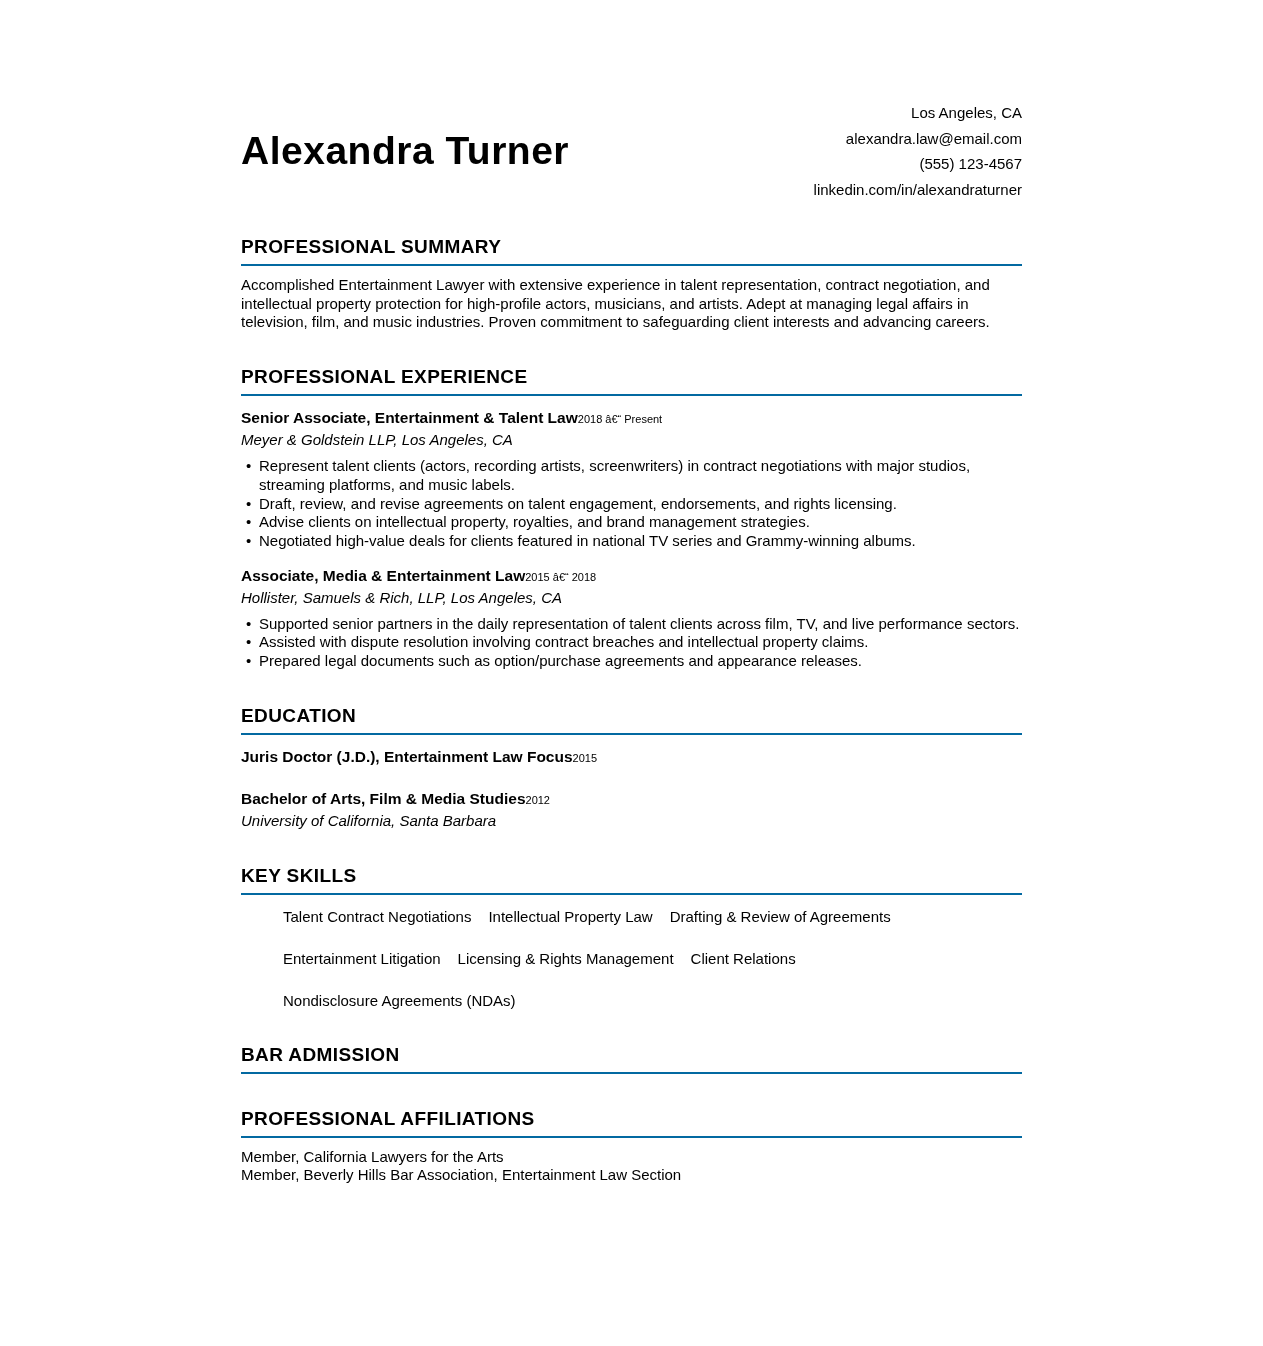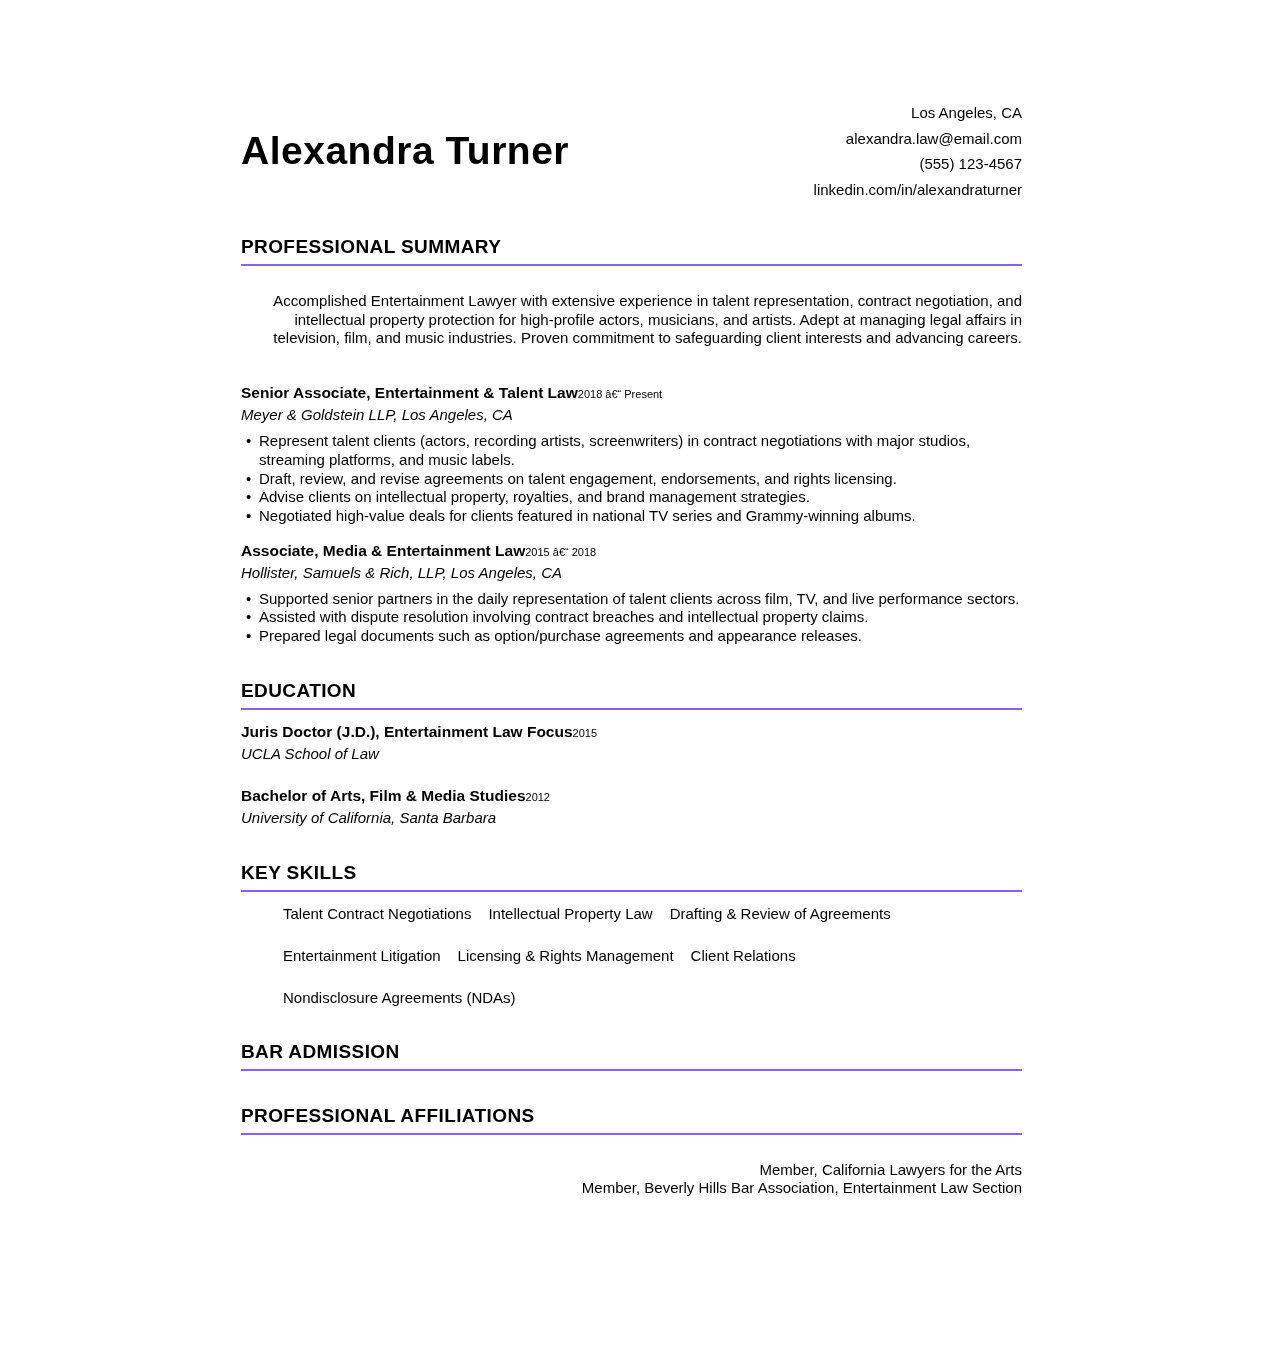--- a/index.html
+++ b/index.html
@@ -38,23 +38,23 @@
     line-height: 25.5px;
   }
 
   
   .section { margin-top: 34px; }
   .section-heading {
     font-size: 19px;
     font-weight: bold;
     letter-spacing: 0.4px;
     padding-bottom: 6px;
-    border-bottom: 2px solid #8b5cf6;
-  }
-  .section-body { margin-top: 26px; text-align: right; }
+    border-bottom: 2px solid #0369a1;
+  }
+  .section-body { margin-top: 10px; }
 
   .body-text {
     font-size: 15px;
     line-height: 18.7px;
   }
 
   
   .job { margin-top: 11px; }
   .job + .job { margin-top: 14px; }
   .job-header, .edu-header {
@@ -130,20 +130,21 @@
   </div>
 
   <div class="section">
     <div class="section-heading">PROFESSIONAL SUMMARY</div>
     <div class="section-body">
       <p class="body-text">Accomplished Entertainment Lawyer with extensive experience in talent representation, contract negotiation, and intellectual property protection for high-profile actors, musicians, and artists. Adept at managing legal affairs in television, film, and music industries. Proven commitment to safeguarding client interests and advancing careers.</p>
     </div>
   </div>
 
   <div class="section">
+    <div class="section-heading">PROFESSIONAL EXPERIENCE</div>
 
     <div class="job">
       <div class="job-header">
         <span class="job-title">Senior Associate, Entertainment &amp; Talent Law</span>
         <span class="job-dates">2018 â€“ Present</span>
       </div>
       <div class="job-company">Meyer &amp; Goldstein LLP, Los Angeles, CA</div>
       <ul class="bullets">
         <li>Represent talent clients (actors, recording artists, screenwriters) in contract negotiations with major studios, streaming platforms, and music labels.</li>
         <li>Draft, review, and revise agreements on talent engagement, endorsements, and rights licensing.</li>
@@ -167,21 +168,20 @@
   </div>
 
   <div class="section">
     <div class="section-heading">EDUCATION</div>
 
     <div class="edu">
       <div class="edu-header">
         <span class="edu-title">Juris Doctor (J.D.), Entertainment Law Focus</span>
         <span class="edu-year">2015</span>
       </div>
-      <div class="edu-school">UCLA School of Law</div>
     </div>
 
     <div class="edu">
       <div class="edu-header">
         <span class="edu-title">Bachelor of Arts, Film &amp; Media Studies</span>
         <span class="edu-year">2012</span>
       </div>
       <div class="edu-school">University of California, Santa Barbara</div>
     </div>
   </div>

